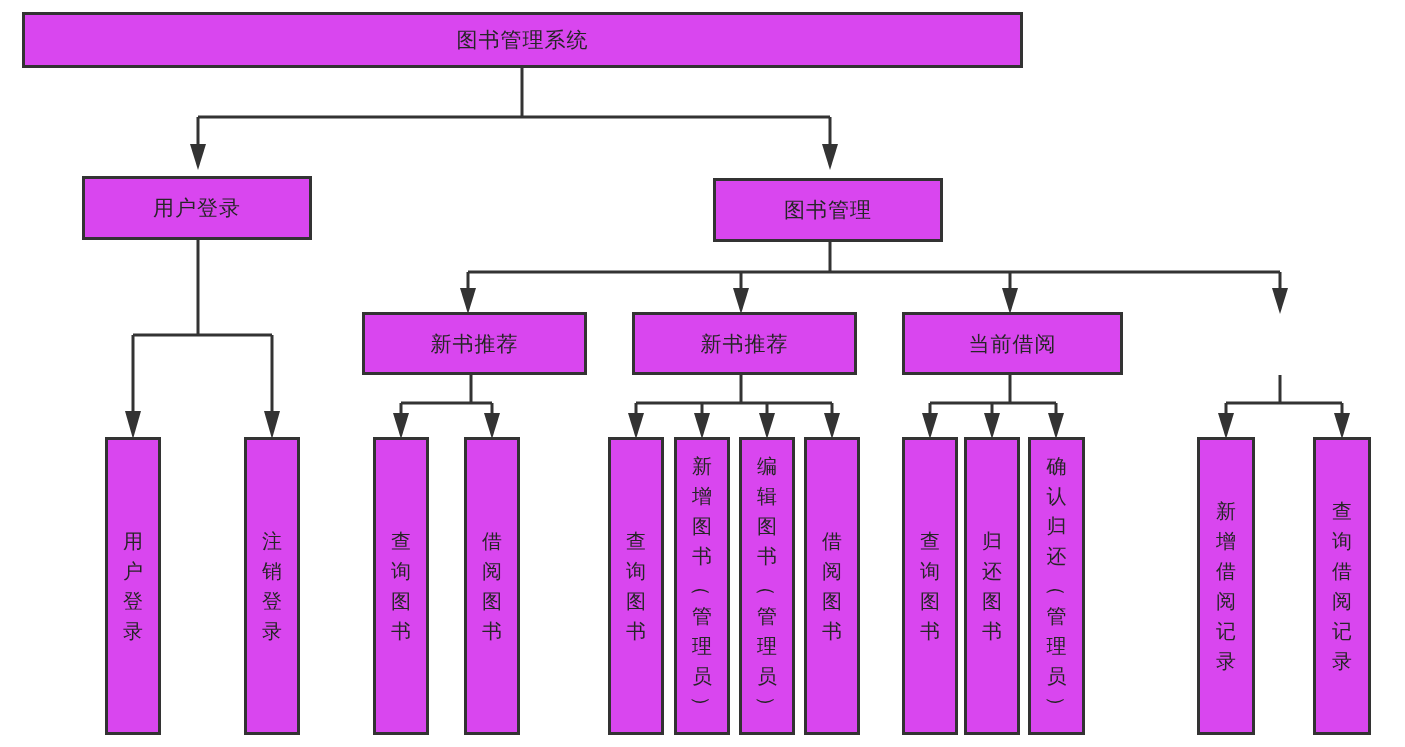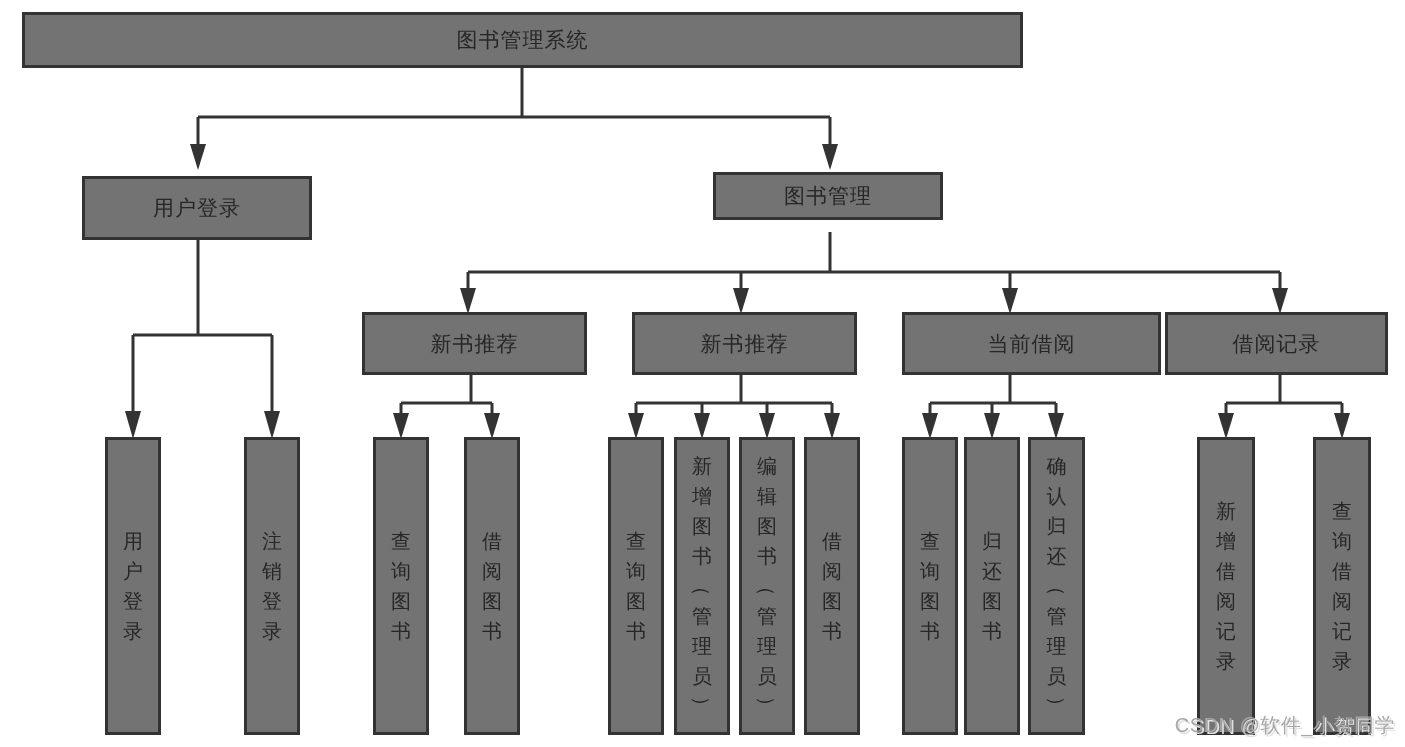--- a/index.html
+++ b/index.html
@@ -19,39 +19,39 @@
   }
   .wires{
     position:absolute;
     left:0;top:0;
     z-index:0;
   }
   .box{
     position:absolute;
     box-sizing:border-box;
     border:3px solid var(--line);
-    background:#737373;
+    background:#d946ef;
     display:flex;
     align-items:center;
     justify-content:center;
     color:var(--text);
     z-index:1;
   }
   .hlabel{
     font-size:21px;
     letter-spacing:1px;
     white-space:nowrap;
   }
   .root{left:22px;top:12px;width:1001px;height:56px;}
   .n-user-login{left:82px;top:168px;width:230px;height:64px;margin-top:8px;}
-  .n-book-mgmt{left:713px;top:172px;width:230px;height:48px;justify-content:center;}
+  .n-book-mgmt{left:713px;top:178px;width:230px;height:64px;justify-content:center;}
   .lvl3{top:312px;height:63px;font-family:Liberation Serif, serif;}
   .n-recommend{left:362px;width:225px;}
   .n-borrow{left:632px;width:225px;}
-  .n-current{left:902px;width:259px;}
+  .n-current{left:902px;width:221px;}
   .n-record{left:1165px;width:223px;}
   .leaf{
     top:437px;height:298px;
   }
   .l-a1{left:105px;width:56px;}
   .l-a2{left:244px;width:56px;}
   .l-b1{left:373px;width:56px;}
   .l-b2{left:464px;width:56px;}
   .l-c1{left:608px;width:56px;}
   .l-c2{left:674px;width:56px;}
@@ -193,23 +193,20 @@
 
   <div class="box lvl3 n-recommend">
     <span class="hlabel">新书推荐</span>
   </div>
   <div class="box lvl3 n-borrow">
     <span class="hlabel">新书推荐</span>
   </div>
   <div class="box lvl3 n-current">
     <span class="hlabel">当前借阅</span>
   </div>
-  <div class="box lvl3 n-record">
-    <span class="hlabel">借阅记录</span>
-  </div>
 
   <div class="box leaf l-a1">
     <span class="vtext">
         <span class="vchar">用</span>
         <span class="vchar">户</span>
         <span class="vchar">登</span>
         <span class="vchar">录</span>
       </span>
   </div>
   <div class="box leaf l-a2">
@@ -325,15 +322,14 @@
     <span class="vtext">
         <span class="vchar">查</span>
         <span class="vchar">询</span>
         <span class="vchar">借</span>
         <span class="vchar">阅</span>
         <span class="vchar">记</span>
         <span class="vchar">录</span>
       </span>
   </div>
 
-  <div class="watermark">CSDN @软件_小贺同学</div>
 
 </div>
 
 </body></html>

